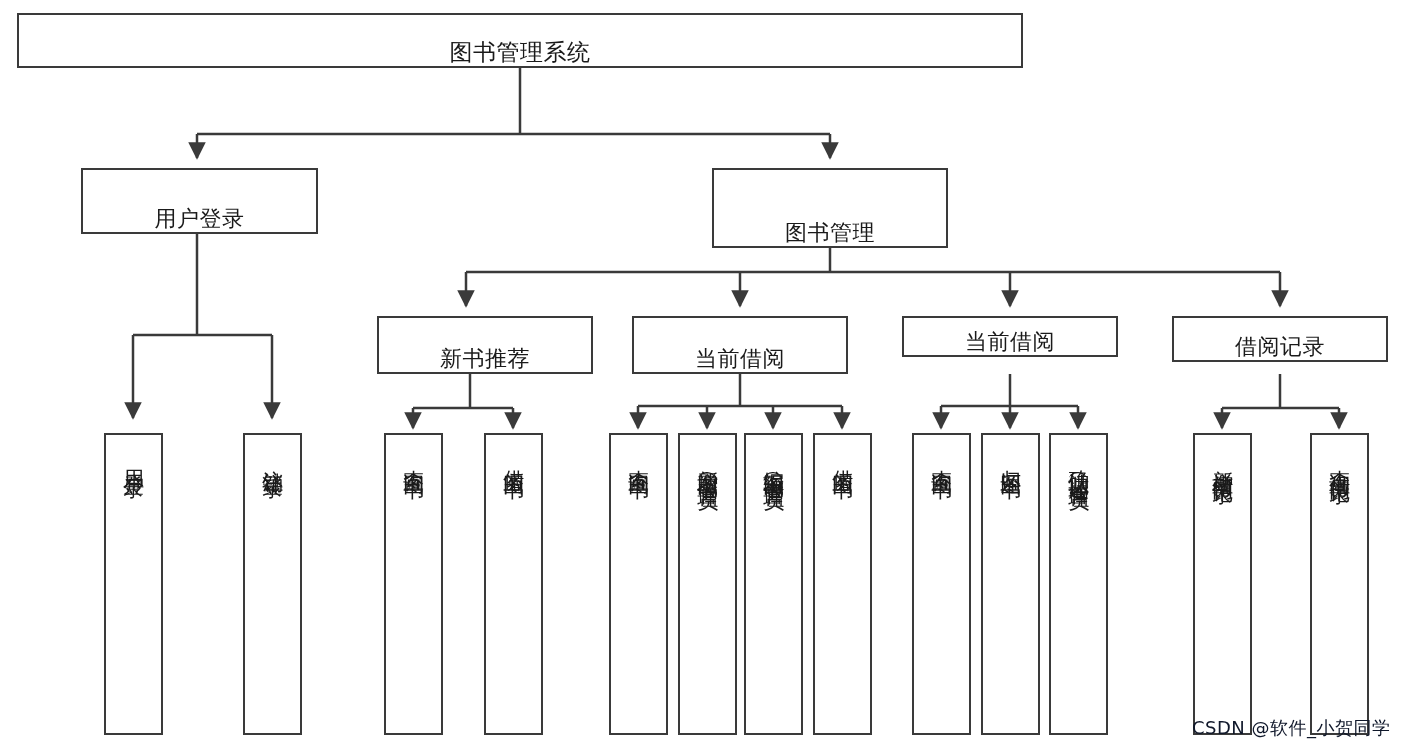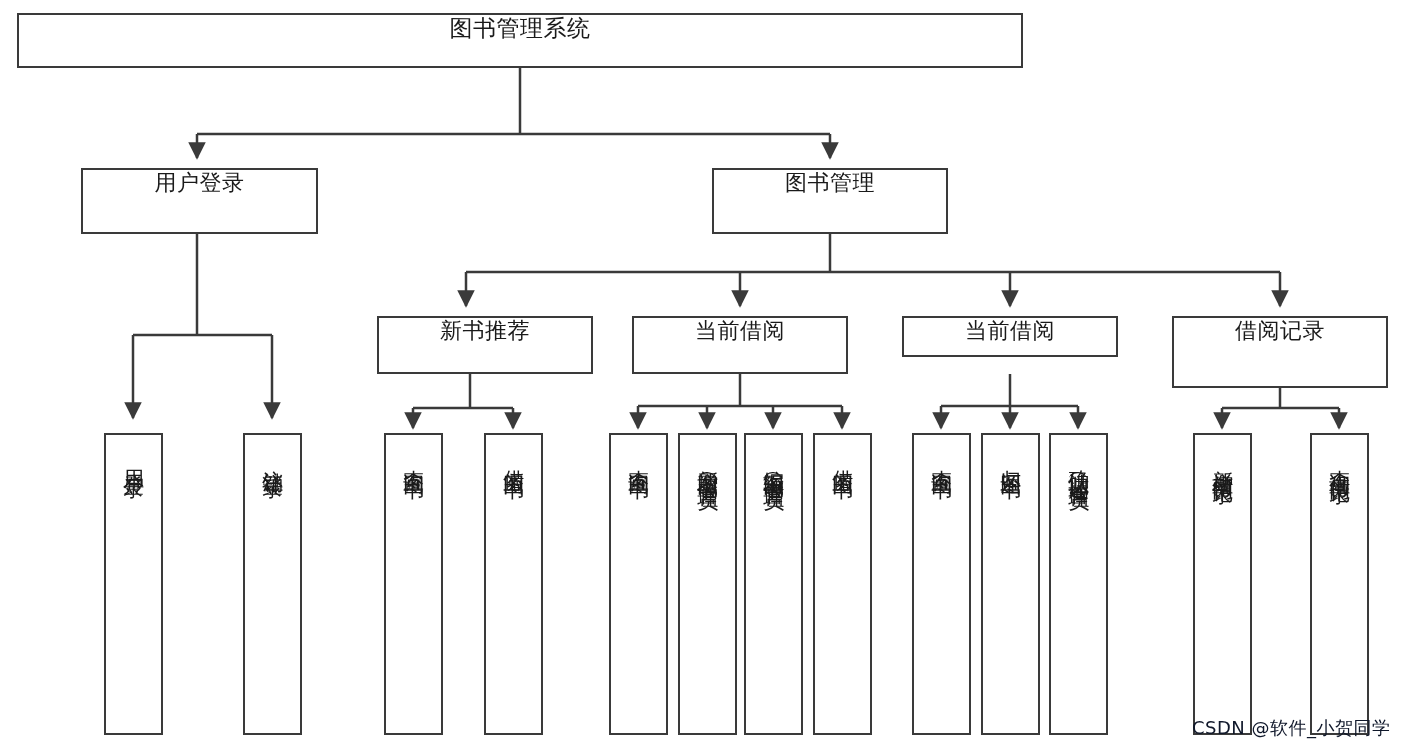--- a/index.html
+++ b/index.html
@@ -22,21 +22,21 @@
     width: 1405px;
     height: 747px;
     pointer-events: none;
   }
   .node {
     position: absolute;
     box-sizing: border-box;
     background: #ffffff;
     border: 2.5px solid #3a3a3a;
     display: flex;
-    align-items: flex-start;
+    align-items: flex-end;
     justify-content: center;
     color: #1a1a1a;
   }
   .node-label {
     display: block;
     text-align: center;
     line-height: 1.18;
     letter-spacing: 0.5px;
     color: #1a1a1a;
     white-space: nowrap;
@@ -126,34 +126,34 @@
     </g>
   </svg>
 
   <div class="node level-root" style="left:17px; top:13px; width:1006px; height:55px;">
     <span class="node-label">图书管理系统</span>
   </div>
 
   <div class="node level-2" style="left:81px; top:168px; width:237px; height:66px;">
     <span class="node-label">用户登录</span>
   </div>
-  <div class="node level-2" style="left:712px; top:168px; width:236px; height:66px;">
+  <div class="node level-2" style="left:712px; top:168px; width:236px; height:80px;">
     <span class="node-label">图书管理</span>
   </div>
 
   <div class="node level-3" style="left:362px; top:316px; width:216px; height:58px;margin-left:15px;">
     <span class="node-label">新书推荐</span>
   </div>
   <div class="node level-3" style="left:632px; top:316px; width:216px; height:58px;">
     <span class="node-label">当前借阅</span>
   </div>
   <div class="node level-3" style="left:902px; top:316px; width:216px; height:41px;">
     <span class="node-label">当前借阅</span>
   </div>
-  <div class="node level-3" style="left:1172px; top:316px; width:216px; height:72px;">
+  <div class="node level-3" style="left:1172px; top:316px; width:216px; height:46px;">
     <span class="node-label">借阅记录</span>
   </div>
 
   <div class="node leaf" style="left:104px; top:433px; width:59px; height:302px;">
     <span class="node-label">用户登录</span>
   </div>
   <div class="node leaf" style="left:243px; top:433px; width:59px; height:302px;">
     <span class="node-label">注销登录</span>
   </div>
 

